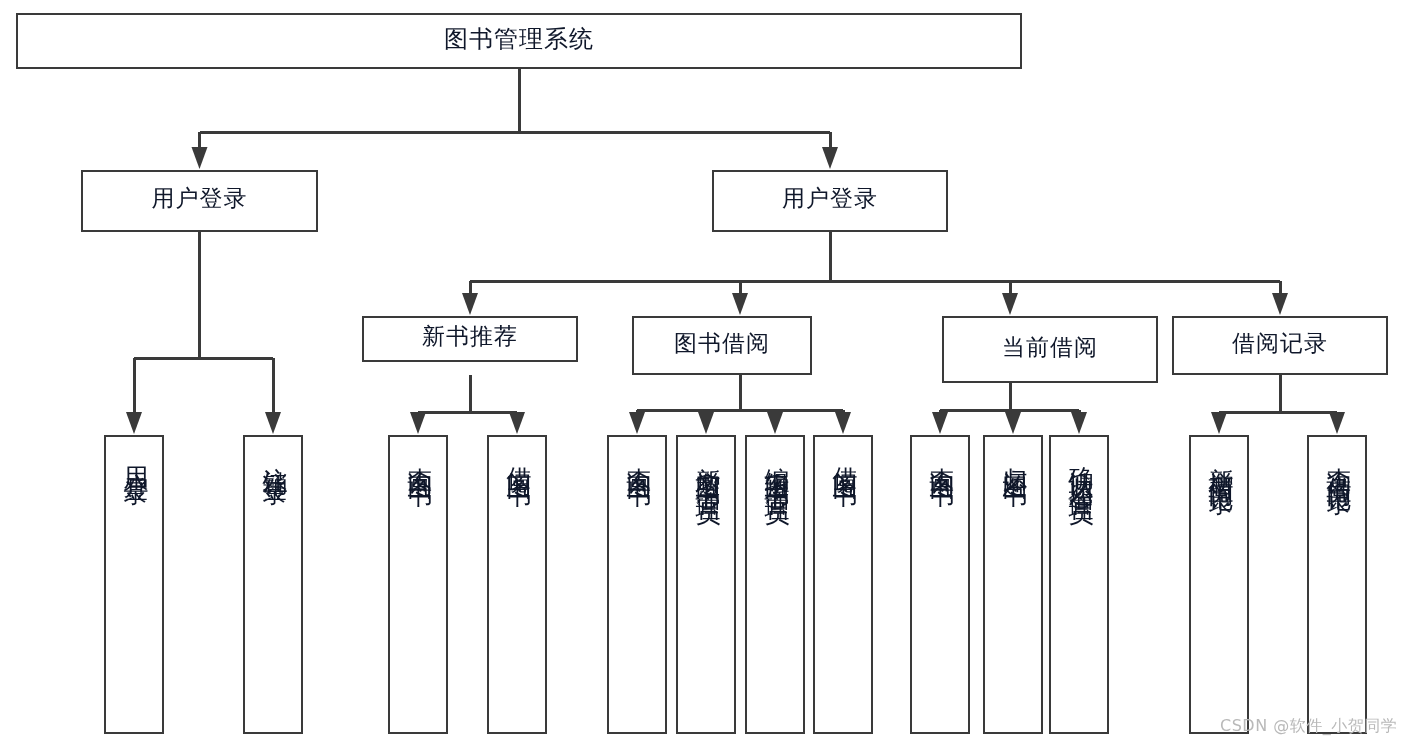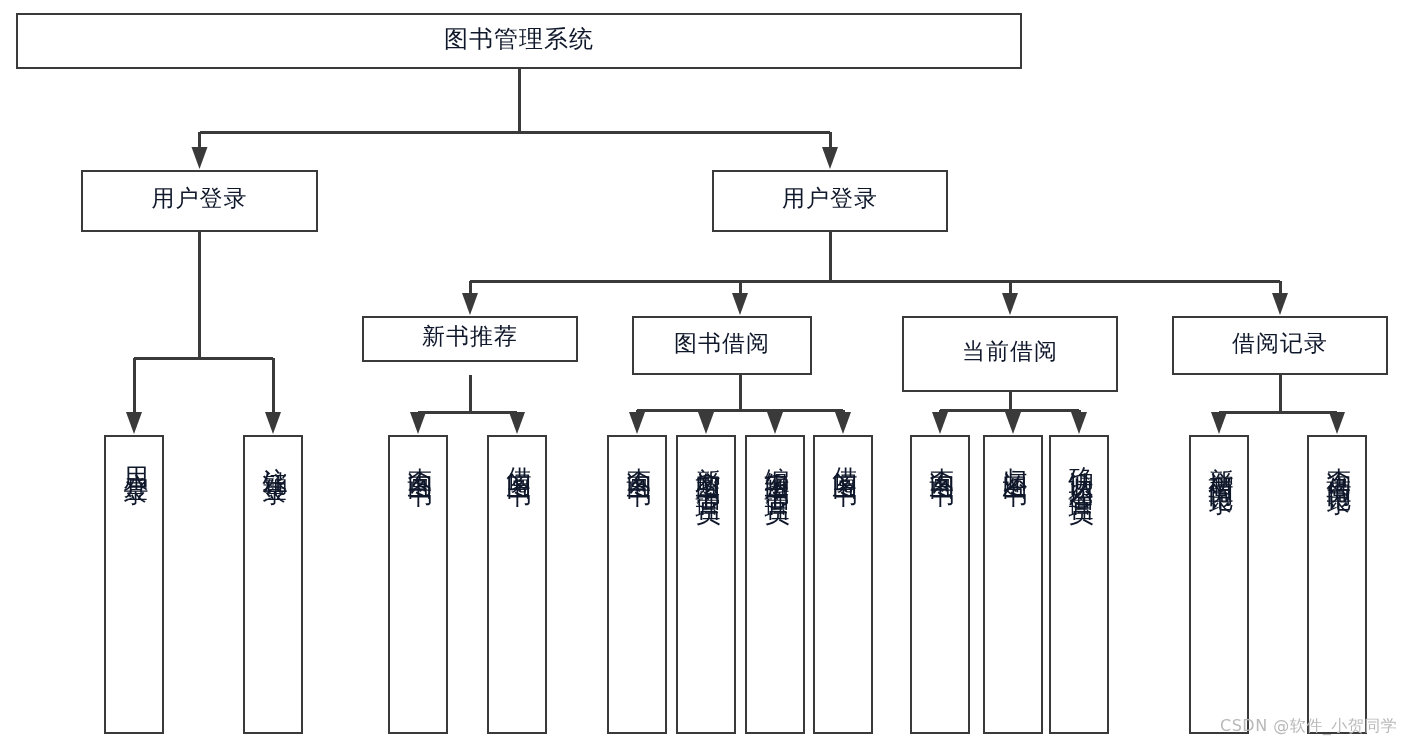--- a/index.html
+++ b/index.html
@@ -137,21 +137,21 @@
       </div>
       <div class="node horiz" style="left: 712px; top: 170px; width: 236px; height: 62px; border-color: rgb(58, 58, 58); background: rgb(255, 255, 255);">
         <span class="label">用户登录</span>
       </div>
       <div class="node horiz" style="left: 362px; top: 316px; width: 216px; height: 46px; border-color: rgb(58, 58, 58); background: rgb(255, 255, 255);">
         <span class="label">新书推荐</span>
       </div>
       <div class="node horiz" style="left: 632px; top: 316px; width: 180px; height: 59px; border-color: rgb(58, 58, 58); background: rgb(255, 255, 255);">
         <span class="label">图书借阅</span>
       </div>
-      <div class="node horiz" style="left: 902px; top: 316px; width: 216px; height: 76px; border-color: rgb(58, 58, 58); background: rgb(255, 255, 255); align-items: center;">
+      <div class="node horiz" style="left: 942px; top: 316px; width: 216px; height: 67px; border-color: rgb(58, 58, 58); background: rgb(255, 255, 255); align-items: center;">
         <span class="label">当前借阅</span>
       </div>
       <div class="node horiz" style="left: 1172px; top: 316px; width: 216px; height: 59px; border-color: rgb(58, 58, 58); background: rgb(255, 255, 255);">
         <span class="label">借阅记录</span>
       </div>
       <div class="node vert" style="left: 104px; top: 435px; width: 60px; height: 299px; border-color: rgb(58, 58, 58); background: rgb(255, 255, 255);">
         <span class="label">用户登录</span>
       </div>
       <div class="node vert" style="left: 243px; top: 435px; width: 60px; height: 299px; border-color: rgb(58, 58, 58); background: rgb(255, 255, 255);">
         <span class="label">注销登录</span>

